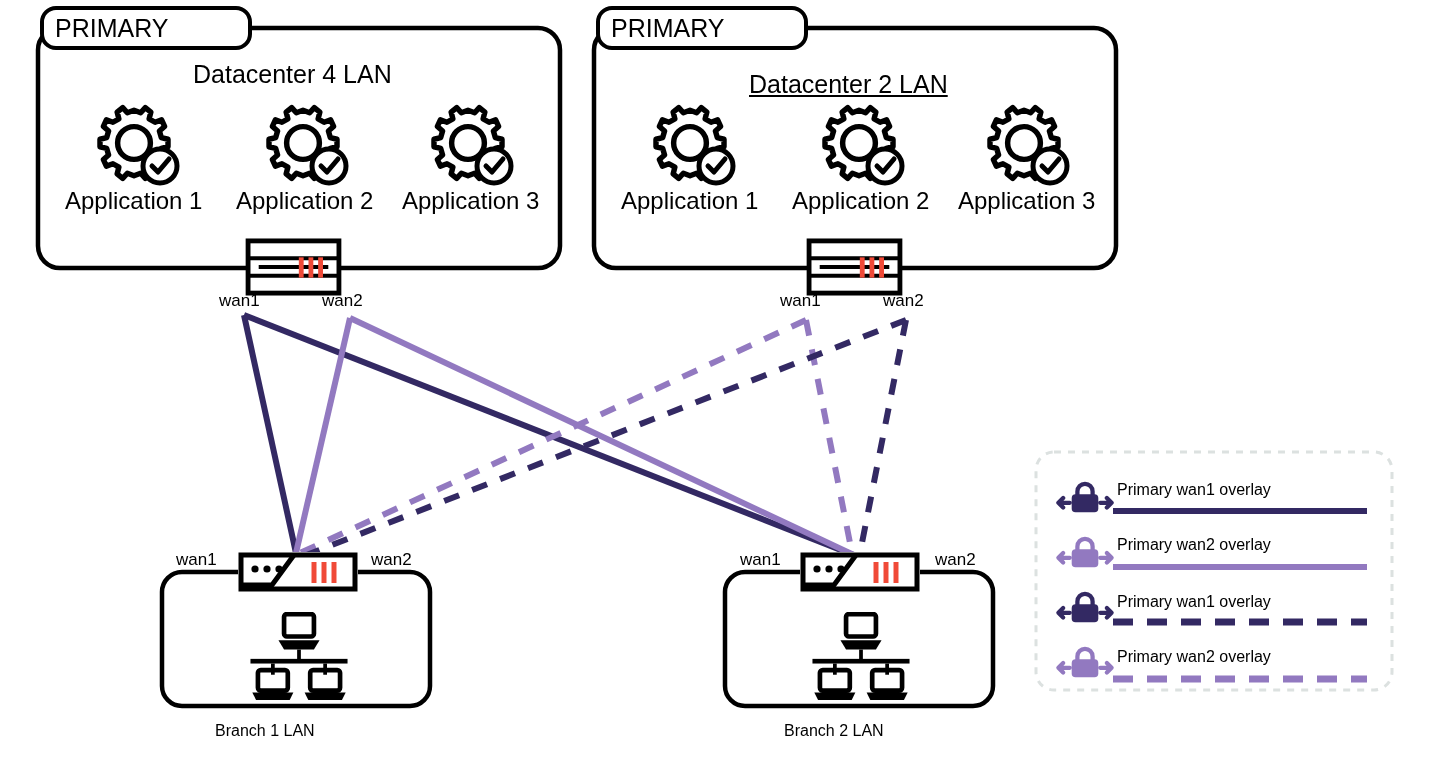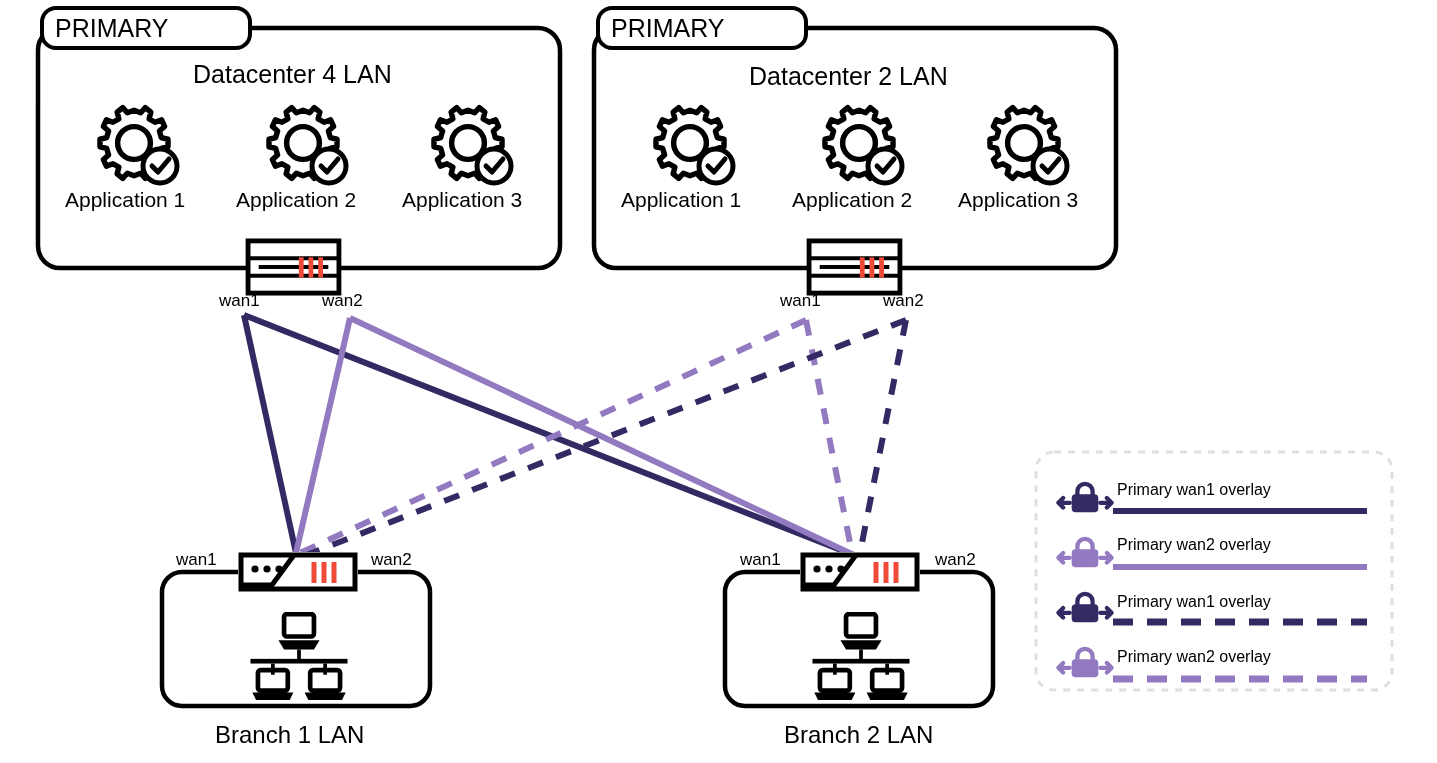--- a/index.html
+++ b/index.html
@@ -27,23 +27,23 @@
     left: 0;
   }
   .lbl {
     position: absolute;
     white-space: nowrap;
     color: #000000;
     line-height: 1;
   }
   .tab-label   { font-size: 25px; }
   .lan-title   { font-size: 25px; }
-  .app-label   { font-size: 21px; }
+  .app-label   { font-size: 24px; }
   .wan-label   { font-size: 17px; }
-  .branch-label{ font-size: 24px; }
+  .branch-label{ font-size: 16px; }
   .legend-label{ font-size: 16px; }
 </style>
 </head>
 <body>
 
 <div id="stage">
 
   <svg width="1437" height="763" viewBox="0 0 1437 763">
     <defs>
 
@@ -212,21 +212,21 @@
 
   <div class="lbl tab-label" style="left:55px; top:16px;">PRIMARY</div>
   <div class="lbl lan-title" style="left:193px; top:62px;">Datacenter 4 LAN</div>
   <div class="lbl app-label" style="left:65px; top:189px;">Application 1</div>
   <div class="lbl app-label" style="left:236px; top:189px;">Application 2</div>
   <div class="lbl app-label" style="left:402px; top:189px;">Application 3</div>
   <div class="lbl wan-label" style="left:219px; top:292px;">wan1</div>
   <div class="lbl wan-label" style="left:322px; top:292px;">wan2</div>
 
   <div class="lbl tab-label" style="left:611px; top:16px;">PRIMARY</div>
-  <div class="lbl lan-title" style="left:749px; top:64px;">Datacenter 2 LAN</div>
+  <div class="lbl lan-title" style="left:749px; top:72px;text-decoration:underline;">Datacenter 2 LAN</div>
   <div class="lbl app-label" style="left:621px; top:189px;">Application 1</div>
   <div class="lbl app-label" style="left:792px; top:189px;">Application 2</div>
   <div class="lbl app-label" style="left:958px; top:189px;">Application 3</div>
   <div class="lbl wan-label" style="left:780px; top:292px;">wan1</div>
   <div class="lbl wan-label" style="left:883px; top:292px;">wan2</div>
 
   <div class="lbl wan-label" style="left:176px; top:551px;">wan1</div>
   <div class="lbl wan-label" style="left:371px; top:551px;">wan2</div>
   <div class="lbl branch-label" style="left:215px; top:723px;">Branch 1 LAN</div>
 

